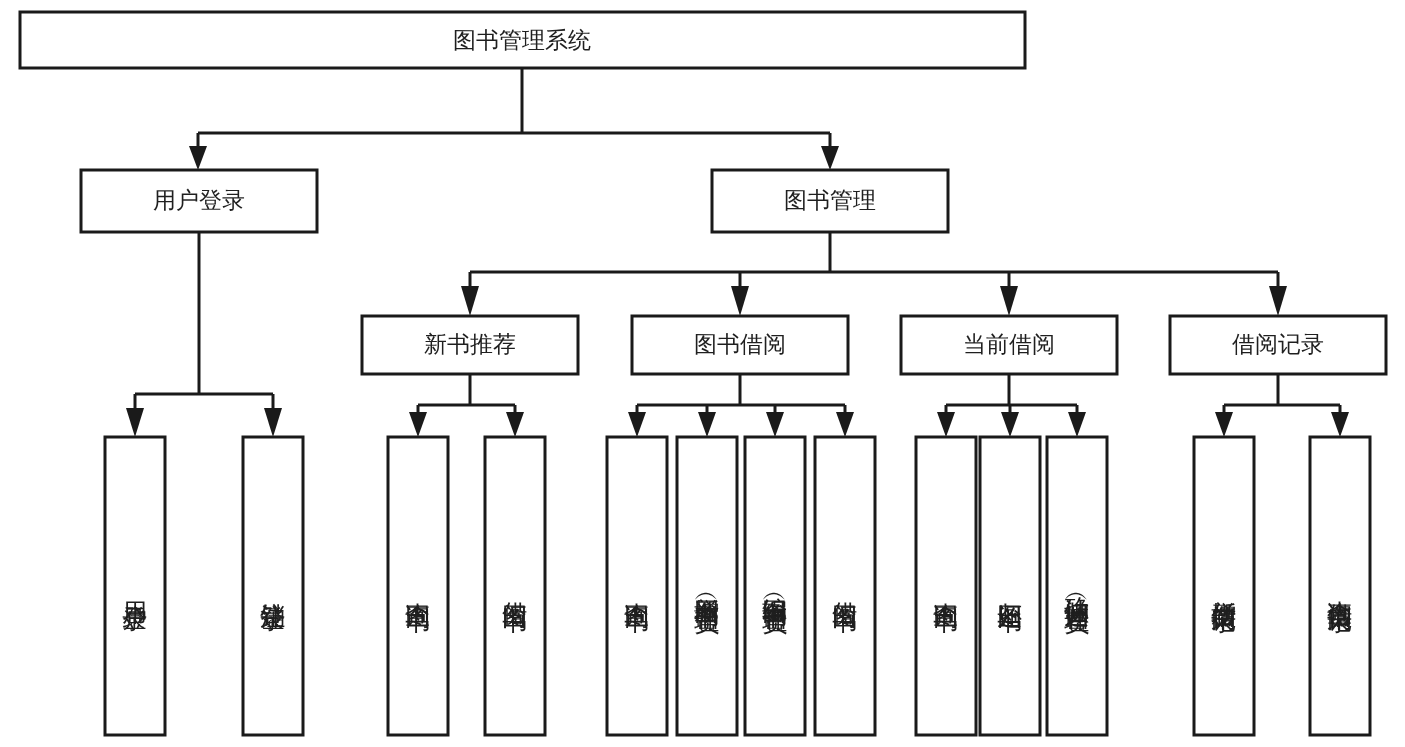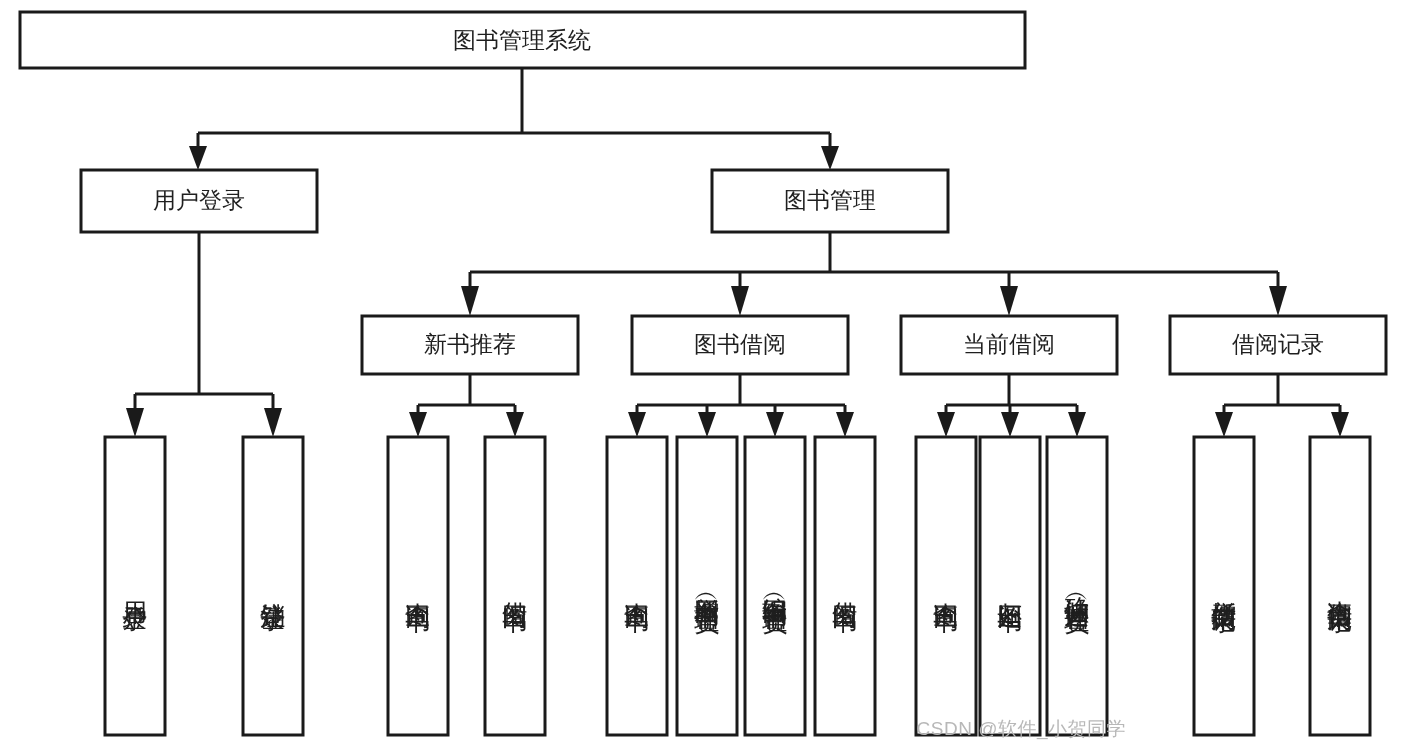--- a/index.html
+++ b/index.html
@@ -11,20 +11,21 @@
     width: 1405px;
     height: 747px;
     font-family: "Liberation Sans", "DejaVu Sans", sans-serif;
     overflow: hidden;
     position: relative;
   }
   #diagram-root {
     position: relative;
     width: 1136px;
     height: 747px;
+    padding-left: 12px;
   }
   svg#flow-svg {
     position: absolute;
     left: 0;
     top: 0;
     width: 1405px;
     height: 747px;
     display: block;
   }
   .node-box {
@@ -216,15 +217,14 @@
   <div class="vlabel" style="left:745px; top:437px; width:60px; height:298px;">编辑图书（管理员）</div>
   <div class="vlabel" style="left:815px; top:437px; width:60px; height:298px;">借阅图书</div>
 
   <div class="vlabel" style="left:916px; top:437px; width:60px; height:298px;">查询图书</div>
   <div class="vlabel" style="left:980px; top:437px; width:60px; height:298px;">归还图书</div>
   <div class="vlabel" style="left:1047px; top:437px; width:60px; height:298px;">确认归还（管理员）</div>
 
   <div class="vlabel" style="left:1194px; top:437px; width:60px; height:298px;">新增借阅记录</div>
   <div class="vlabel" style="left:1310px; top:437px; width:60px; height:298px;">查询借阅记录</div>
 
-  <div class="watermark">CSDN @软件_小贺同学</div>
 
 </div>
 
 </body></html>

